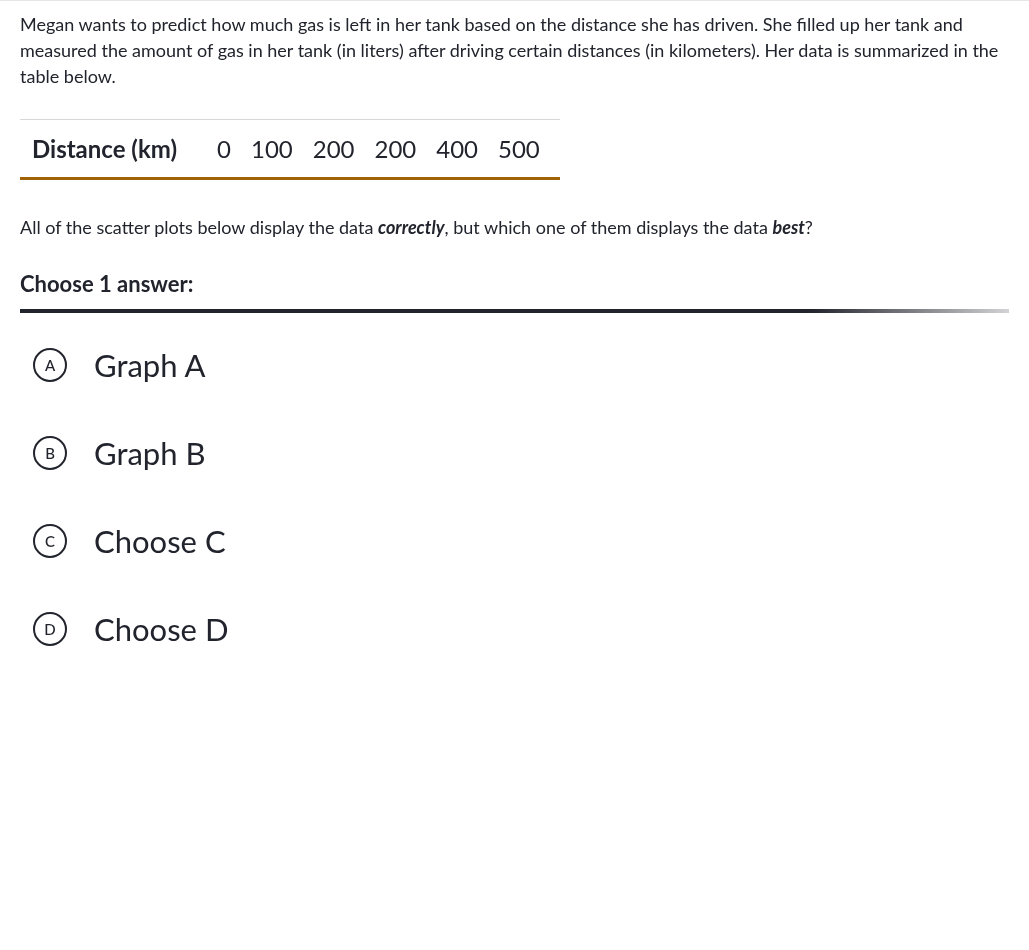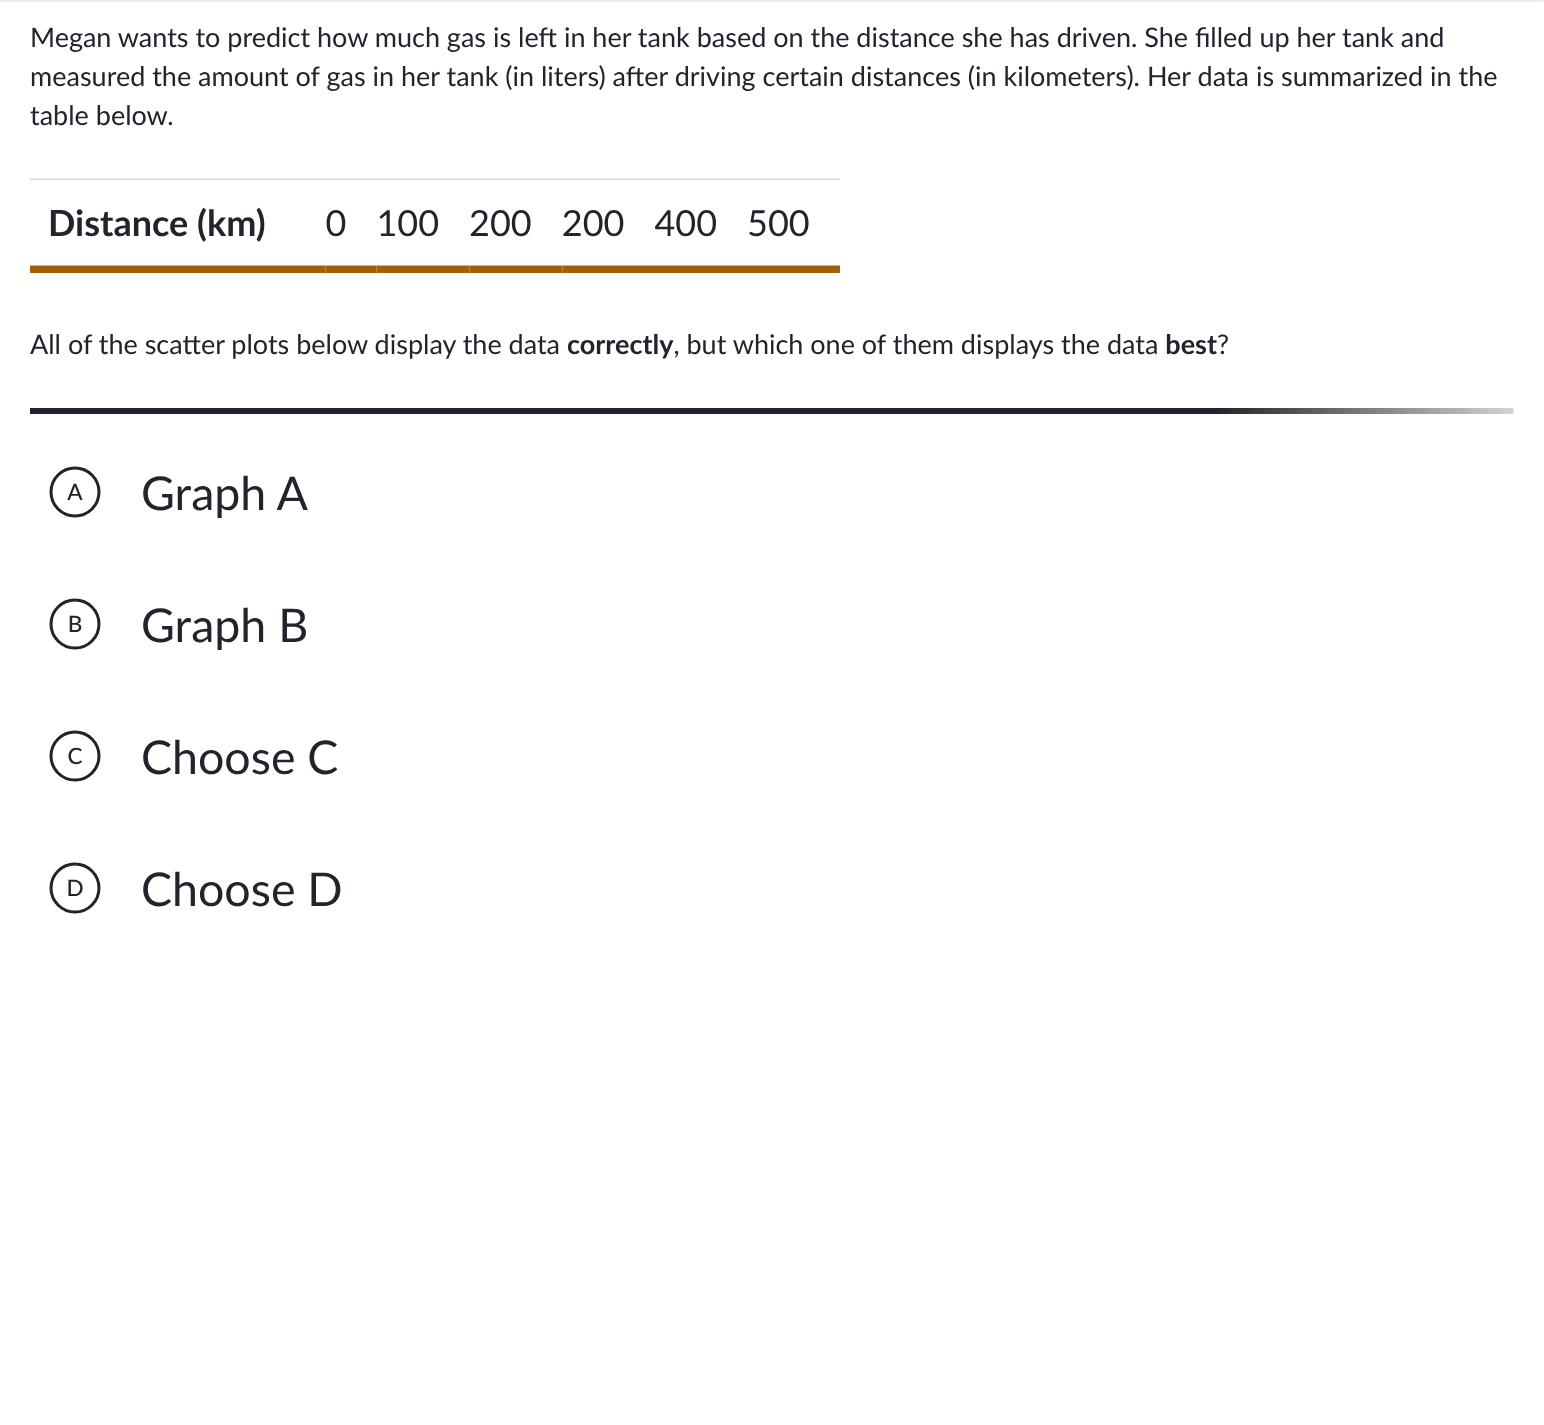--- a/index.html
+++ b/index.html
@@ -38,26 +38,27 @@
     border: none;
   }
   .data-table td:first-child, .data-table th:first-child {
     text-align: left;
     font-weight: 700;
     padding-left: 12px;
     padding-right: 40px;
     font-size: 24px;
   }
   .data-table tr {
-    border-bottom: 5px solid #a16207;
+    border-bottom: 3px solid #a16207;
   }
   .data-table tr:first-child {
     border-top: 1px solid #d6d8da;
   }
   .question-text .emph {
+    font-style: italic;
     font-weight: 700;
   }
   .question-text .hint {
     font-style: italic;
     display: block;
   }
   .mathvar {
     font-family: "Times New Roman", "STIX", serif;
     font-style: italic;
   }
@@ -139,20 +140,21 @@
       <td>400</td>
       <td>500</td>
     </tr>
   </tbody>
     </table>
 
   <p class="question-text" style="margin-top:0;">
     <span>All of the scatter plots below display the data </span><span class="emph">correctly</span><span>, but which one of them displays the data </span><span class="emph">best</span><span>?</span>
   </p>
 
+  <div class="choose-label">Choose 1 answer:</div>
   <hr class="choice-rule">
 
   <div class="choices">
     <div class="choice">
       <div class="choice-indicator-outer">
         <div class="choice-indicator">
           <span>A</span>
         </div>
       </div>
       <div class="choice-label">Graph A</div>

